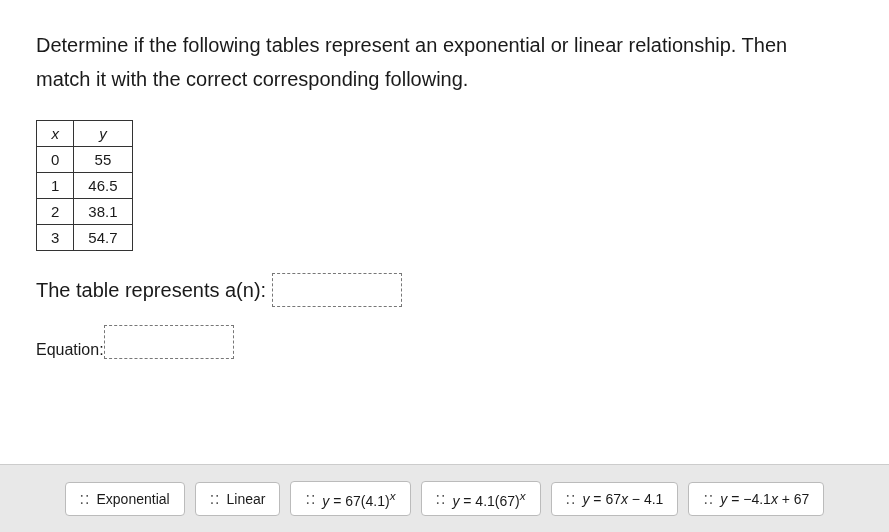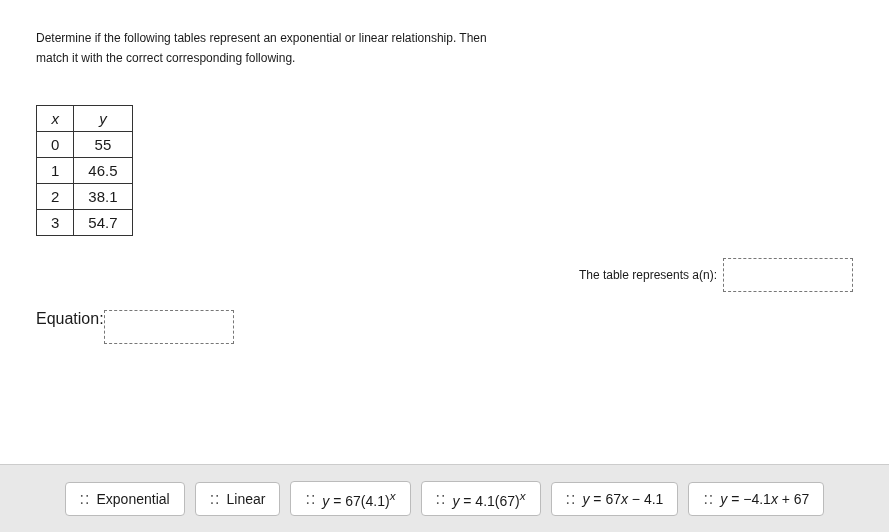--- a/index.html
+++ b/index.html
@@ -16,23 +16,23 @@
       font-size: 16px;
       color: #1a1a1a;
       overflow: hidden;
     }
 
     .main-content {
       padding: 28px 36px 0 36px;
     }
 
     .question-text {
-      font-size: 12px;
+      font-size: 20px;
       line-height: 1.7;
-      margin-bottom: 36px;
+      margin-bottom: 24px;
     }
 
     .table-container {
       margin-bottom: 22px;
     }
 
     table.data-table {
       border-collapse: collapse;
       font-size: 15px;
     }
@@ -44,33 +44,32 @@
       text-align: center;
     }
 
     table.data-table th {
       font-style: italic;
       font-weight: normal;
       background: #fff;
     }
 
     .relationship-line {
-      font-size: 12px;
+      font-size: 20px;
       margin-bottom: 18px;
       display: flex;
       align-items: center;
       gap: 6px;
-      justify-content: flex-end;
     }
 
     .equation-line {
       font-size: 16px;
       margin-bottom: 0;
       display: flex;
-      align-items: flex-start;
+      align-items: flex-end;
       gap: 0;
     }
 
     .dashed-box {
       display: inline-block;
       border: 1.5px dashed #777;
       width: 130px;
       height: 34px;
       vertical-align: middle;
     }

